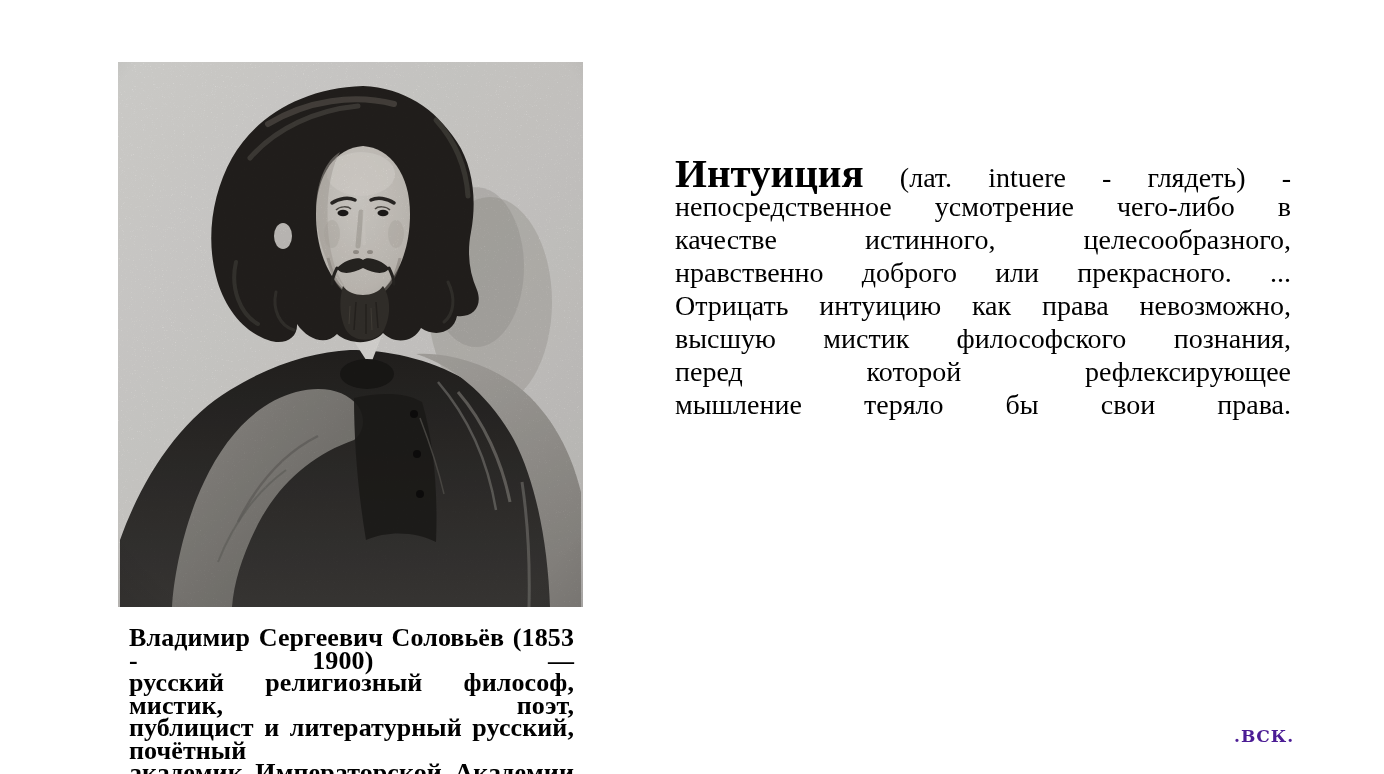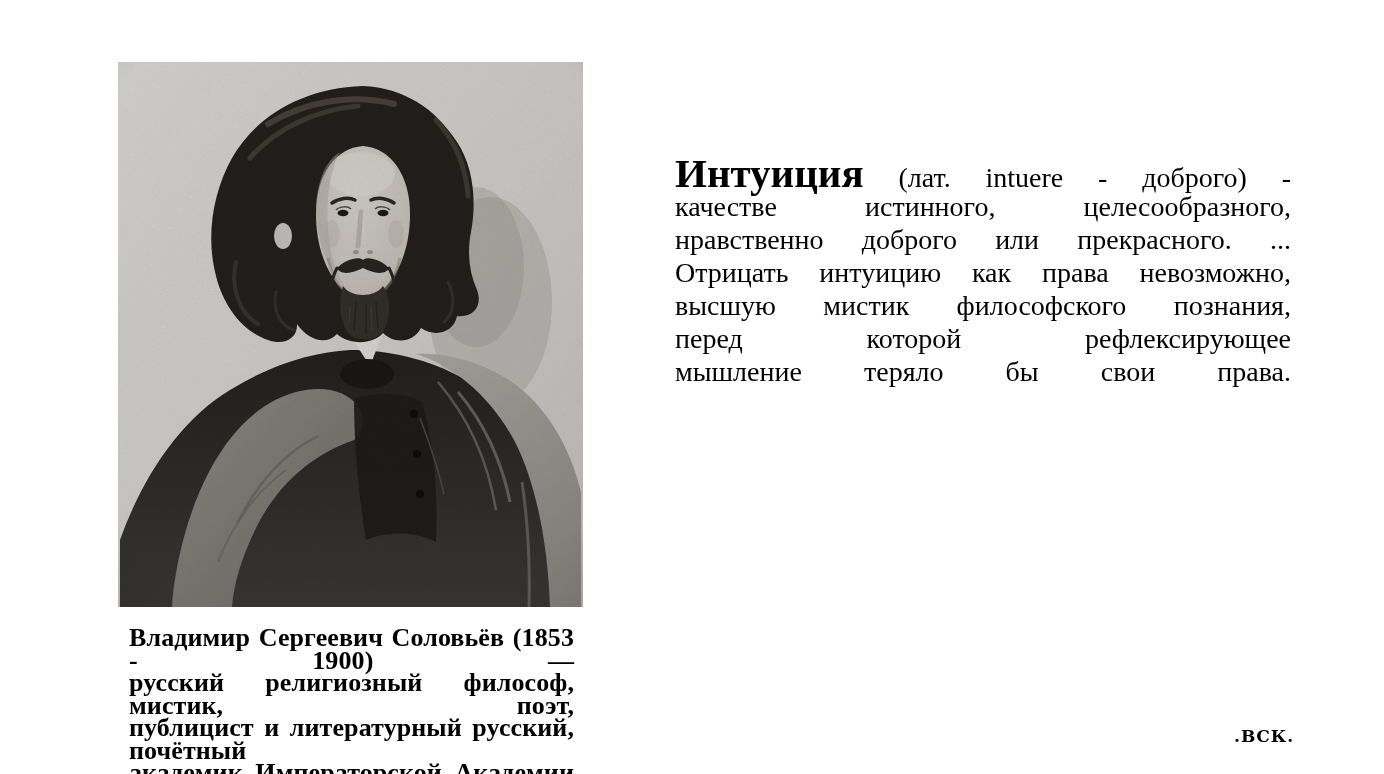--- a/index.html
+++ b/index.html
@@ -51,21 +51,21 @@
   }
   .cit-line { text-align: justify; text-align-last: justify; }
   
   .signature {
     position: absolute;
     left: 1234px; top: 726px;
     font-family: "DejaVu Serif", serif;
     font-weight: bold;
     font-size: 17px;
     letter-spacing: 1px;
-    color: #000000;
+    color: #4c1d95;
   }
 </style>
 </head>
 <body>
 
 <div class="slide">
 
   <figure class="portrait-figure">
     <svg class="portrait-img" viewBox="0 0 465 545" aria-hidden="true">
       <defs>
@@ -187,21 +187,22 @@
 
     <figcaption class="caption">
       <div class="cap-line">Владимир Сергеевич Соловьёв (1853 - 1900) —</div>
       <div class="cap-line">русский религиозный философ, мистик, поэт,</div>
       <div class="cap-line">публицист и литературный русский, почётный</div>
       <div class="cap-line cap-last">академик Императорской Академии наук.</div>
     </figcaption>
   </figure>
 
   <section class="definition">
-    <div class="def-line"><span class="lead">Интуиция</span> <span>(лат. intuere - доброго) -</span></div>
+    <div class="def-line"><span class="lead">Интуиция</span> <span>(лат. intuere - глядеть) -</span></div>
+    <div class="def-line">непосредственное усмотрение чего-либо в</div>
     <div class="def-line">качестве истинного, целесообразного,</div>
     <div class="def-line">нравственно доброго или прекрасного. ...</div>
     <div class="def-line">Отрицать интуицию как права невозможно,</div>
     <div class="def-line">высшую мистик философского познания,</div>
     <div class="def-line">перед которой рефлексирующее</div>
     <div class="def-line">мышление теряло бы свои права.</div>
   </section>
 
 
   <div class="signature">.ВСК.</div>

